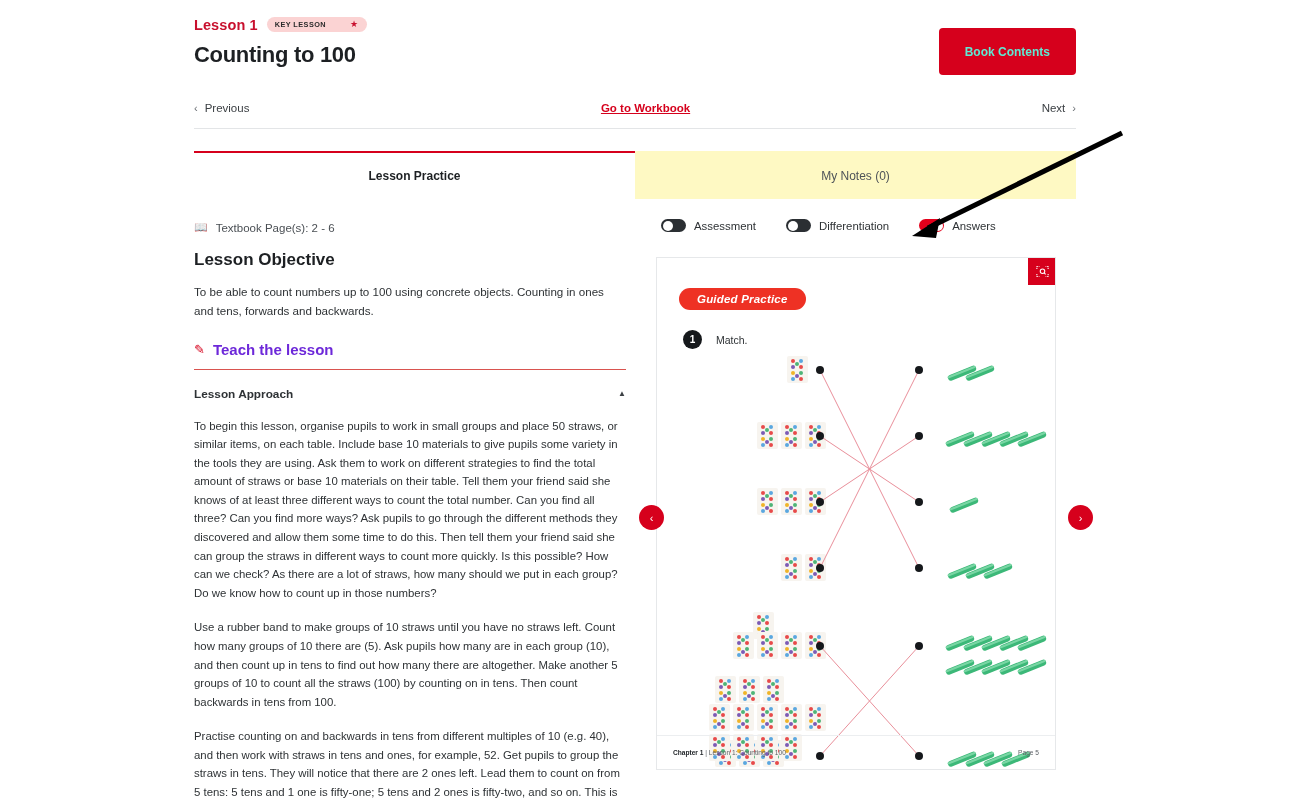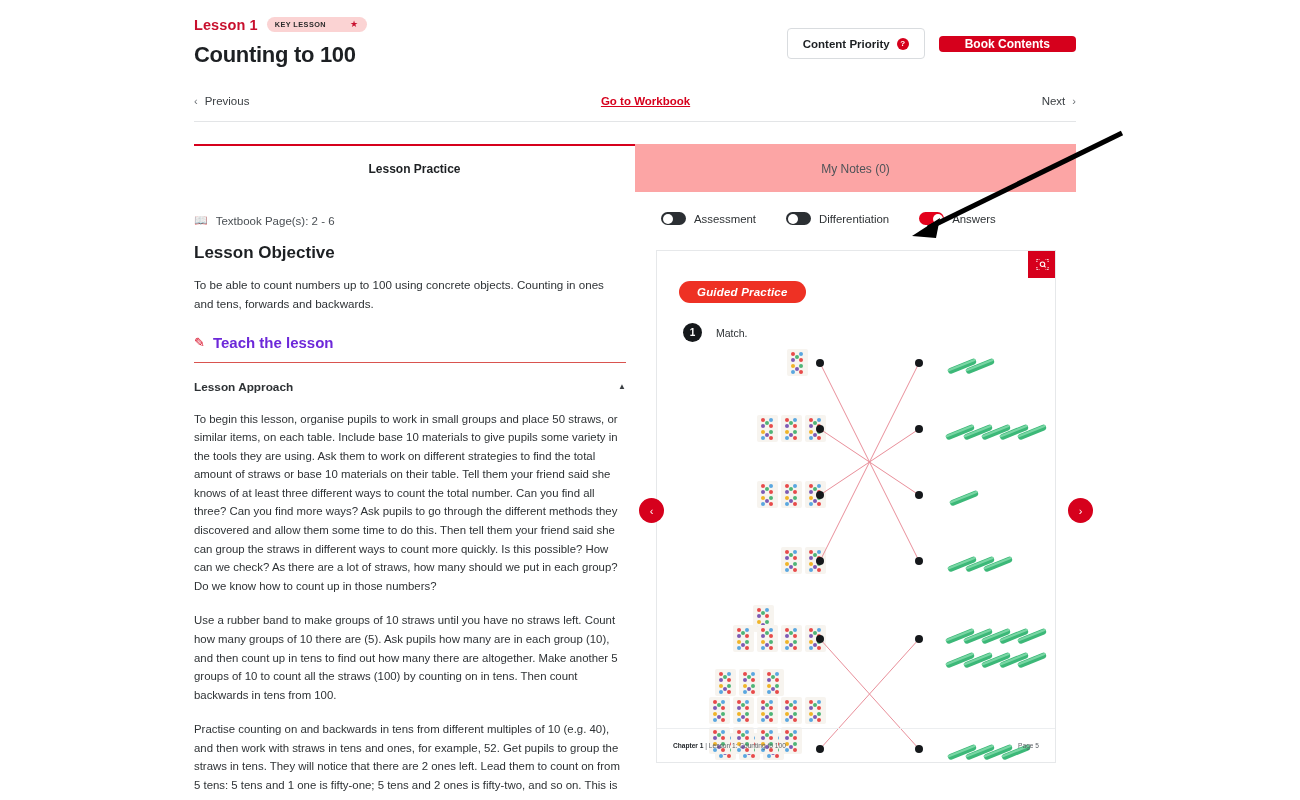--- a/index.html
+++ b/index.html
@@ -32,43 +32,43 @@
   .btn-outline {
     background:#fff; border:1px solid #d9dcdf; border-radius:4px;
     height:31px; padding:0 15px; display:flex; align-items:center; gap:7px;
     font-size:11.5px; font-weight:bold; color:#1d2023; cursor:pointer;
   }
   .help-dot {
     width:12px; height:12px; border-radius:50%; background:#d6001c; color:#fff;
     font-size:8px; font-weight:bold; display:flex; align-items:center; justify-content:center;
   }
   .btn-red {
-    background:#d6001c; border:none; border-radius:4px; height:16px; padding:0 26px;
+    background:#d6001c; border:none; border-radius:4px; height:47px; padding:0 26px;
     display:flex; align-items:center; justify-content:center;
-    font-size:12px; font-weight:bold; color:#ffffff; cursor:pointer;
+    font-size:12px; font-weight:bold; color:#5eead4; cursor:pointer;
     font-family:"Liberation Sans", sans-serif;
   }
 
   
   .navrow {
     margin-top:22px; height:32px; display:flex; align-items:center;
     justify-content:space-between; border-bottom:1px solid #e3e5e7; padding-bottom:10px;
   }
   .nav-side { display:flex; align-items:center; gap:7px; font-size:11.5px; color:#3c4044; cursor:pointer; }
   .chev { font-size:11px; color:#6a6f74; }
   .wb-link { font-size:11.5px; font-weight:bold; color:#d6001c; text-decoration:underline; cursor:pointer; }
 
   
   .tabs { margin-top:22px; display:flex; height:48px; }
   .tab {
     flex:1; display:flex; align-items:center; justify-content:center;
     font-size:12px; font-weight:bold; cursor:pointer;
   }
   .tab.active { background:#fff; border-top:2px solid #d6001c; color:#1d2023; }
-  .tab.inactive { background:#fca5a5; border-top:2px solid transparent; color:#4e5358; font-weight:normal; }
+  .tab.inactive { background:#fef9c3; border-top:2px solid transparent; color:#4e5358; font-weight:normal; }
 
   
   .cols { display:flex; }
   .col-left { width:446px; padding-right:14px; padding-top:22px; }
   .col-right { width:436px; padding-top:20px; padding-left:16px; }
 
   .tbpages { display:flex; align-items:center; gap:8px; font-size:11.5px; color:#4a4f54; }
   .book-ico { font-size:11px; color:#6a6f74; }
   .sec-h1 { font-size:17px; font-weight:bold; color:#1d2023; margin-top:16px; }
   .body-p { font-size:11.6px; line-height:1.62; color:#2e3235; margin-top:13px; }
@@ -145,24 +145,20 @@
         <span class="lesson-num">Lesson 1</span>
 
         <span class="key-pill">
           <span class="key-pill-label">KEY LESSON</span>
           <span class="star">★</span>
         </span>
       </div>
       <div class="page-title">Counting to 100</div>
     </div>
     <div class="hdr-right">
-      <div class="btn-outline">
-        <span>Content Priority</span>
-        <span class="help-dot">?</span>
-      </div>
       <div class="btn-red">Book Contents</div>
     </div>
   </div>
 
   <div class="navrow">
     <div class="nav-side">
       <span class="chev">‹</span>
       <span>Previous</span>
     </div>
     <div class="wb-link">Go to Workbook</div>

